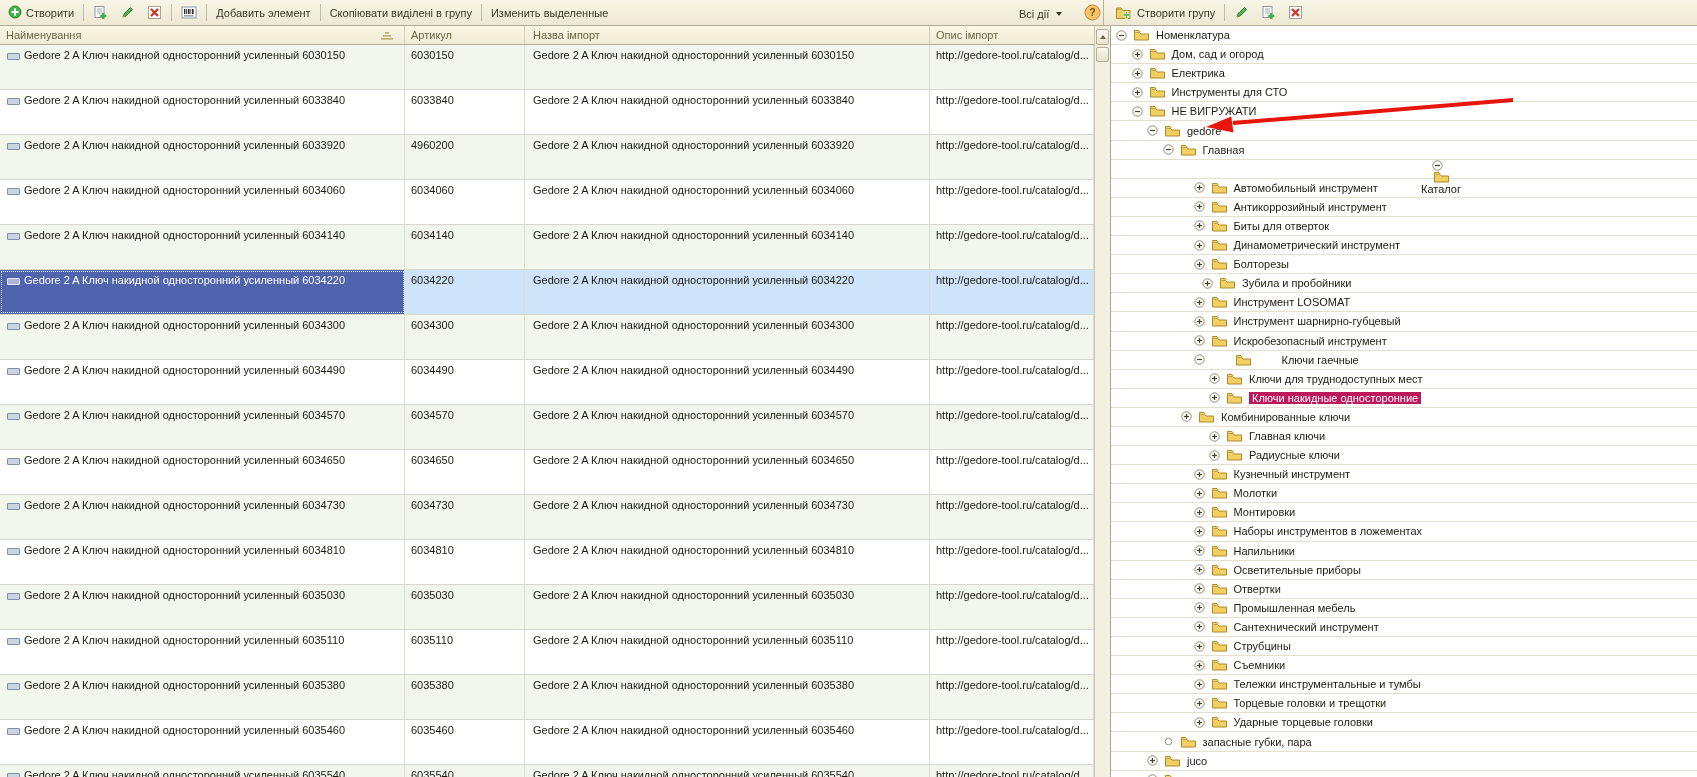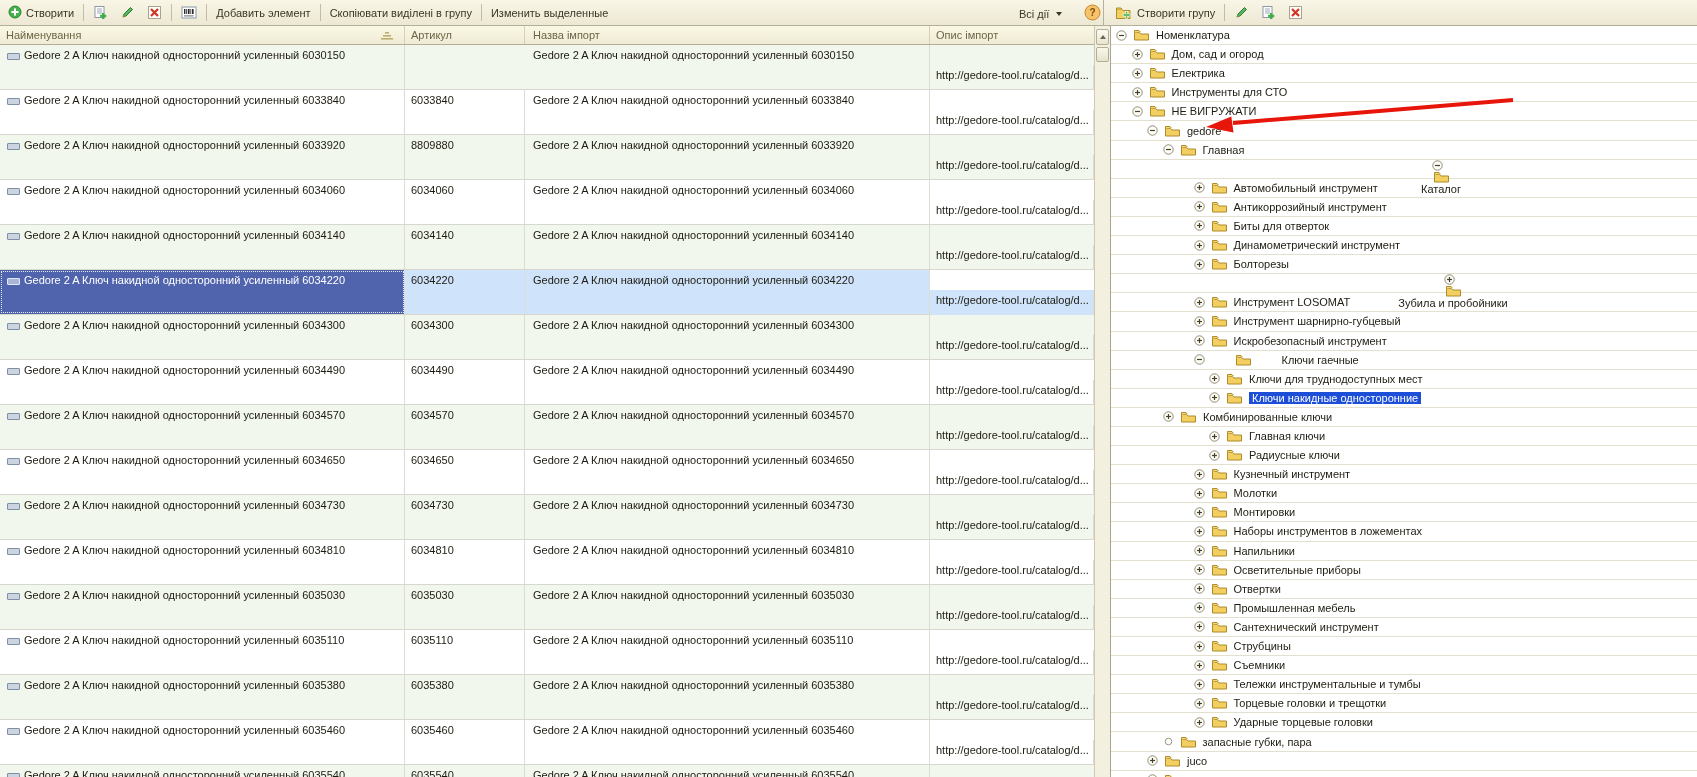--- a/index.html
+++ b/index.html
@@ -27,21 +27,21 @@
              border-right:1px solid #d5d0b8;overflow:hidden;white-space:nowrap;}
   .sorticon{position:absolute;left:380px;top:5px;}
   .gbody{position:absolute;left:0;top:45px;width:1094px;height:732px;overflow:hidden;background:#fff;}
   .grow{position:relative;height:45px;box-sizing:border-box;border-bottom:1px solid #d8d7cd;background:#fff;}
   .grow.stripe{background:#f2f7ed;}
   .gcell{position:absolute;top:0;height:44px;box-sizing:border-box;padding:4px 4px 0 6px;
          border-right:1px solid #dddcd2;overflow:hidden;white-space:nowrap;}
   .c1{left:0;width:405px;padding-left:24px;}
   .c2{left:405px;width:120px;}
   .c3{left:525px;width:405px;padding-left:8px;}
-  .c4{left:930px;width:164px;text-overflow:ellipsis;margin-top:20px;}
+  .c4{left:930px;width:164px;text-overflow:ellipsis;}
   .itemicon{position:absolute;left:7px;top:8px;width:11px;height:5px;background:#ccd5df;
             border:1px solid #7d90a8;border-radius:1px;}
   .grow.sel .c1{background:#5063ad;color:#fff;outline:1px dotted #dfe8fa;outline-offset:-2px;}
   .grow.sel .c1 .itemicon{background:#aab6d8;border-color:#dfe8fa;}
   .grow.sel .c2,.grow.sel .c3,.grow.sel .c4{background:#cfe3fa;}
 
   
   .vscroll{position:absolute;left:1094px;top:26px;width:16px;height:751px;box-sizing:border-box;
            background:#f3f0e0;border-left:1px solid #cdc9b2;}
   .vs-btn{position:absolute;left:1px;top:3px;width:13px;height:16px;box-sizing:border-box;
@@ -53,21 +53,21 @@
             background:linear-gradient(#fbf8ec,#e5e1cc);border:1px solid #b2ae9a;border-radius:2px;}
 
   
   .tree{position:absolute;left:1110px;top:26px;width:587px;height:751px;box-sizing:border-box;
         border-left:1px solid #a8a492;background:#fff;overflow:hidden;}
   .trow{position:relative;height:19.1px;box-sizing:border-box;border-bottom:1px solid #e4e0d0;
         display:flex;align-items:center;}
   .trow .tog{flex:0 0 auto;display:inline-flex;}
   .trow .folder{flex:0 0 auto;margin-left:7px;display:inline-flex;}
   .trow .tlabel{margin-left:7px;white-space:nowrap;}
-  .trow .tlabel.sel{background:#1d4ed8;color:#fff;padding:0 3px;}
+  .trow .tlabel.sel{background:#be185d;color:#fff;padding:0 3px;}
 
   .arrowlay{position:absolute;left:0;top:0;width:1697px;height:777px;pointer-events:none;z-index:40;}
 </style>
 </head>
 <body>
 
 <div class="app">
 
   <div class="toolbar">
     <div class="tb-left">
@@ -191,32 +191,33 @@
           <rect x="5" y="1" width="4" height="1.6" fill="#bcae6e"></rect>
           <rect x="3" y="4" width="8" height="1.6" fill="#bcae6e"></rect>
           <rect x="1" y="7" width="12" height="1.6" fill="#bcae6e"></rect>
         </svg>
     </span>
   </div>
 
   <div class="gbody">
       <div class="grow stripe">
         <div class="gcell c1">Gedore 2 A Ключ накидной односторонний усиленный 6030150<span class="itemicon"></span></div>
+        <div class="gcell c2">6030150</div>
         <div class="gcell c3">Gedore 2 A Ключ накидной односторонний усиленный 6030150</div>
         <div class="gcell c4">http://gedore-tool.ru/catalog/d...</div>
       </div>
       <div class="grow">
         <div class="gcell c1">Gedore 2 A Ключ накидной односторонний усиленный 6033840<span class="itemicon"></span></div>
         <div class="gcell c2">6033840</div>
         <div class="gcell c3">Gedore 2 A Ключ накидной односторонний усиленный 6033840</div>
         <div class="gcell c4">http://gedore-tool.ru/catalog/d...</div>
       </div>
       <div class="grow stripe">
         <div class="gcell c1">Gedore 2 A Ключ накидной односторонний усиленный 6033920<span class="itemicon"></span></div>
-        <div class="gcell c2">8809880</div>
+        <div class="gcell c2">4960200</div>
         <div class="gcell c3">Gedore 2 A Ключ накидной односторонний усиленный 6033920</div>
         <div class="gcell c4">http://gedore-tool.ru/catalog/d...</div>
       </div>
       <div class="grow">
         <div class="gcell c1">Gedore 2 A Ключ накидной односторонний усиленный 6034060<span class="itemicon"></span></div>
         <div class="gcell c2">6034060</div>
         <div class="gcell c3">Gedore 2 A Ключ накидной односторонний усиленный 6034060</div>
         <div class="gcell c4">http://gedore-tool.ru/catalog/d...</div>
       </div>
       <div class="grow stripe">
@@ -503,21 +504,21 @@
           </svg>
         </span>
         <span class="folder">
           <svg width="15" height="12" viewBox="0 0 15 12">
             <path d="M0.5 3.5 h5 l1.5 1.5 h7.5 v6 h-14 z" fill="#f3cf62" stroke="#ad8b28"></path>
             <path d="M0.5 3.5 v-2 h4.5 l1.4 1.6" fill="#f6d878" stroke="#ad8b28"></path>
           </svg>
         </span>
         <span class="tlabel">Болторезы</span>
       </div>
-      <div class="trow" style="padding-left: 91px; flex-direction: column;">
+      <div class="trow" style="padding-left: 91px;">
         <span class="tog">
           <svg width="11" height="11" viewBox="0 0 11 11">
             <circle cx="5.5" cy="5.5" r="4.7" fill="#fffef6" stroke="#8f8b77"></circle>
             <line x1="3" y1="5.5" x2="8" y2="5.5" stroke="#45412f" stroke-width="1.2"></line>
             <line x1="5.5" y1="3" x2="5.5" y2="8" stroke="#45412f" stroke-width="1.2"></line>
           </svg>
         </span>
         <span class="folder">
           <svg width="15" height="12" viewBox="0 0 15 12">
             <path d="M0.5 3.5 h5 l1.5 1.5 h7.5 v6 h-14 z" fill="#f3cf62" stroke="#ad8b28"></path>
@@ -614,21 +615,21 @@
           </svg>
         </span>
         <span class="folder">
           <svg width="15" height="12" viewBox="0 0 15 12">
             <path d="M0.5 3.5 h5 l1.5 1.5 h7.5 v6 h-14 z" fill="#f3cf62" stroke="#ad8b28"></path>
             <path d="M0.5 3.5 v-2 h4.5 l1.4 1.6" fill="#f6d878" stroke="#ad8b28"></path>
           </svg>
         </span>
         <span class="tlabel sel">Ключи накидные односторонние</span>
       </div>
-      <div class="trow" style="padding-left: 52px;">
+      <div class="trow" style="padding-left: 70px;">
         <span class="tog">
           <svg width="11" height="11" viewBox="0 0 11 11">
             <circle cx="5.5" cy="5.5" r="4.7" fill="#fffef6" stroke="#8f8b77"></circle>
             <line x1="3" y1="5.5" x2="8" y2="5.5" stroke="#45412f" stroke-width="1.2"></line>
             <line x1="5.5" y1="3" x2="5.5" y2="8" stroke="#45412f" stroke-width="1.2"></line>
           </svg>
         </span>
         <span class="folder">
           <svg width="15" height="12" viewBox="0 0 15 12">
             <path d="M0.5 3.5 h5 l1.5 1.5 h7.5 v6 h-14 z" fill="#f3cf62" stroke="#ad8b28"></path>

